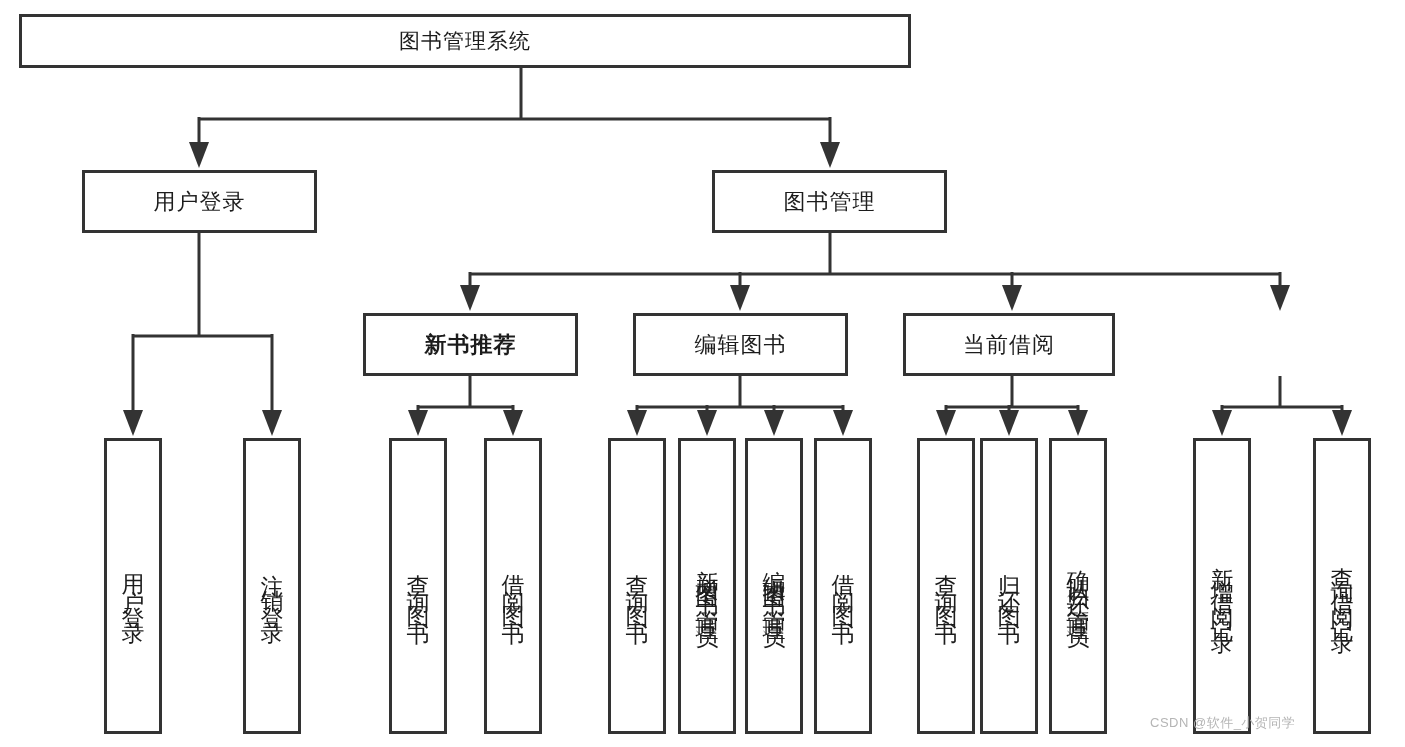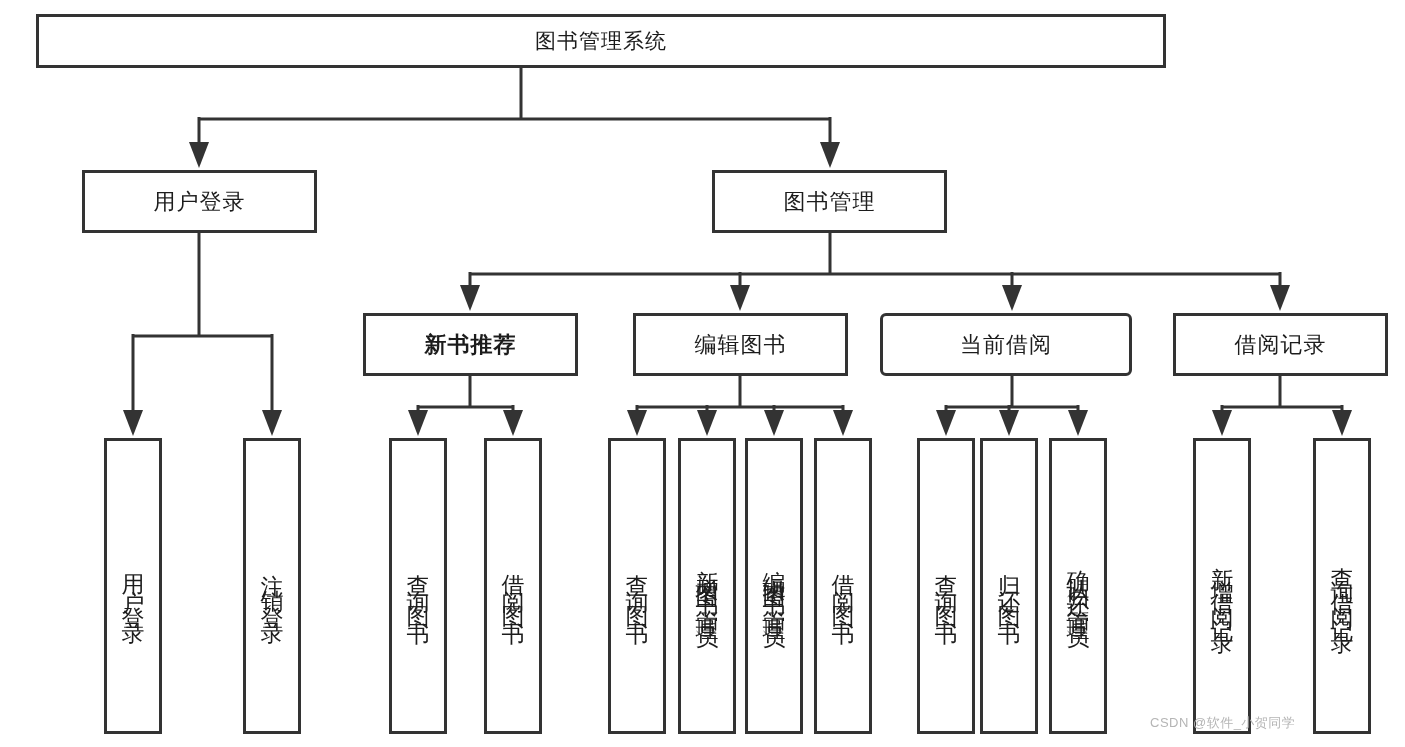--- a/index.html
+++ b/index.html
@@ -45,26 +45,26 @@
     text-orientation: mixed;
     font-size: 23px;
     letter-spacing: 16px;
     line-height: 1;
     padding-top: 4px;
   }
   .vbox.len6 { letter-spacing: 13px; }
   .vbox.len9 { letter-spacing: 8px; }
 
   
-  #b-root            { left: 36px;   top: 14px;  width: 1130px; height: 54px; }
+  #b-root            { left: 19px;   top: 14px;  width: 892px; height: 54px; }
   #b-user-login      { left: 82px;   top: 170px; width: 235px;  height: 63px; }
   #b-book-management { left: 712px;  top: 170px; width: 235px;  height: 63px; }
   #b-new-book-rec    { left: 363px;  top: 313px; width: 215px;  height: 63px; font-weight: bold; }
   #b-book-borrowing  { left: 633px;  top: 313px; width: 215px;  height: 63px; }
-  #b-current-borrow  { left: 880px;  top: 313px; width: 252px;  height: 63px; border-radius: 6px; }
+  #b-current-borrow  { left: 903px;  top: 313px; width: 212px;  height: 63px; }
   #b-borrow-records  { left: 1173px; top: 313px; width: 215px;  height: 63px; }
 
   .vbox { top: 438px; width: 58px; height: 296px; }
   #b-leaf-login          { left: 104px;  }
   #b-leaf-logout         { left: 243px;  }
   #b-leaf-rec-query      { left: 389px;  }
   #b-leaf-rec-borrow     { left: 484px;  }
   #b-leaf-bb-query       { left: 608px;  }
   #b-leaf-bb-add         { left: 678px;  }
   #b-leaf-bb-edit        { left: 745px;  }
@@ -133,21 +133,20 @@
   </svg>
 
   <div class="box hbox root-box" id="b-root">图书管理系统</div>
 
   <div class="box hbox" id="b-user-login">用户登录</div>
   <div class="box hbox" id="b-book-management">图书管理</div>
 
   <div class="box hbox" id="b-new-book-rec">新书推荐</div>
   <div class="box hbox" id="b-book-borrowing">编辑图书</div>
   <div class="box hbox" id="b-current-borrow">当前借阅</div>
-  <div class="box hbox" id="b-borrow-records">借阅记录</div>
 
   <div class="box vbox" id="b-leaf-login">用户登录</div>
   <div class="box vbox" id="b-leaf-logout">注销登录</div>
 
   <div class="box vbox" id="b-leaf-rec-query">查询图书</div>
   <div class="box vbox" id="b-leaf-rec-borrow">借阅图书</div>
 
   <div class="box vbox" id="b-leaf-bb-query">查询图书</div>
   <div class="box vbox len9" id="b-leaf-bb-add">新增图书（管理员）</div>
   <div class="box vbox len9" id="b-leaf-bb-edit">编辑图书（管理员）</div>

